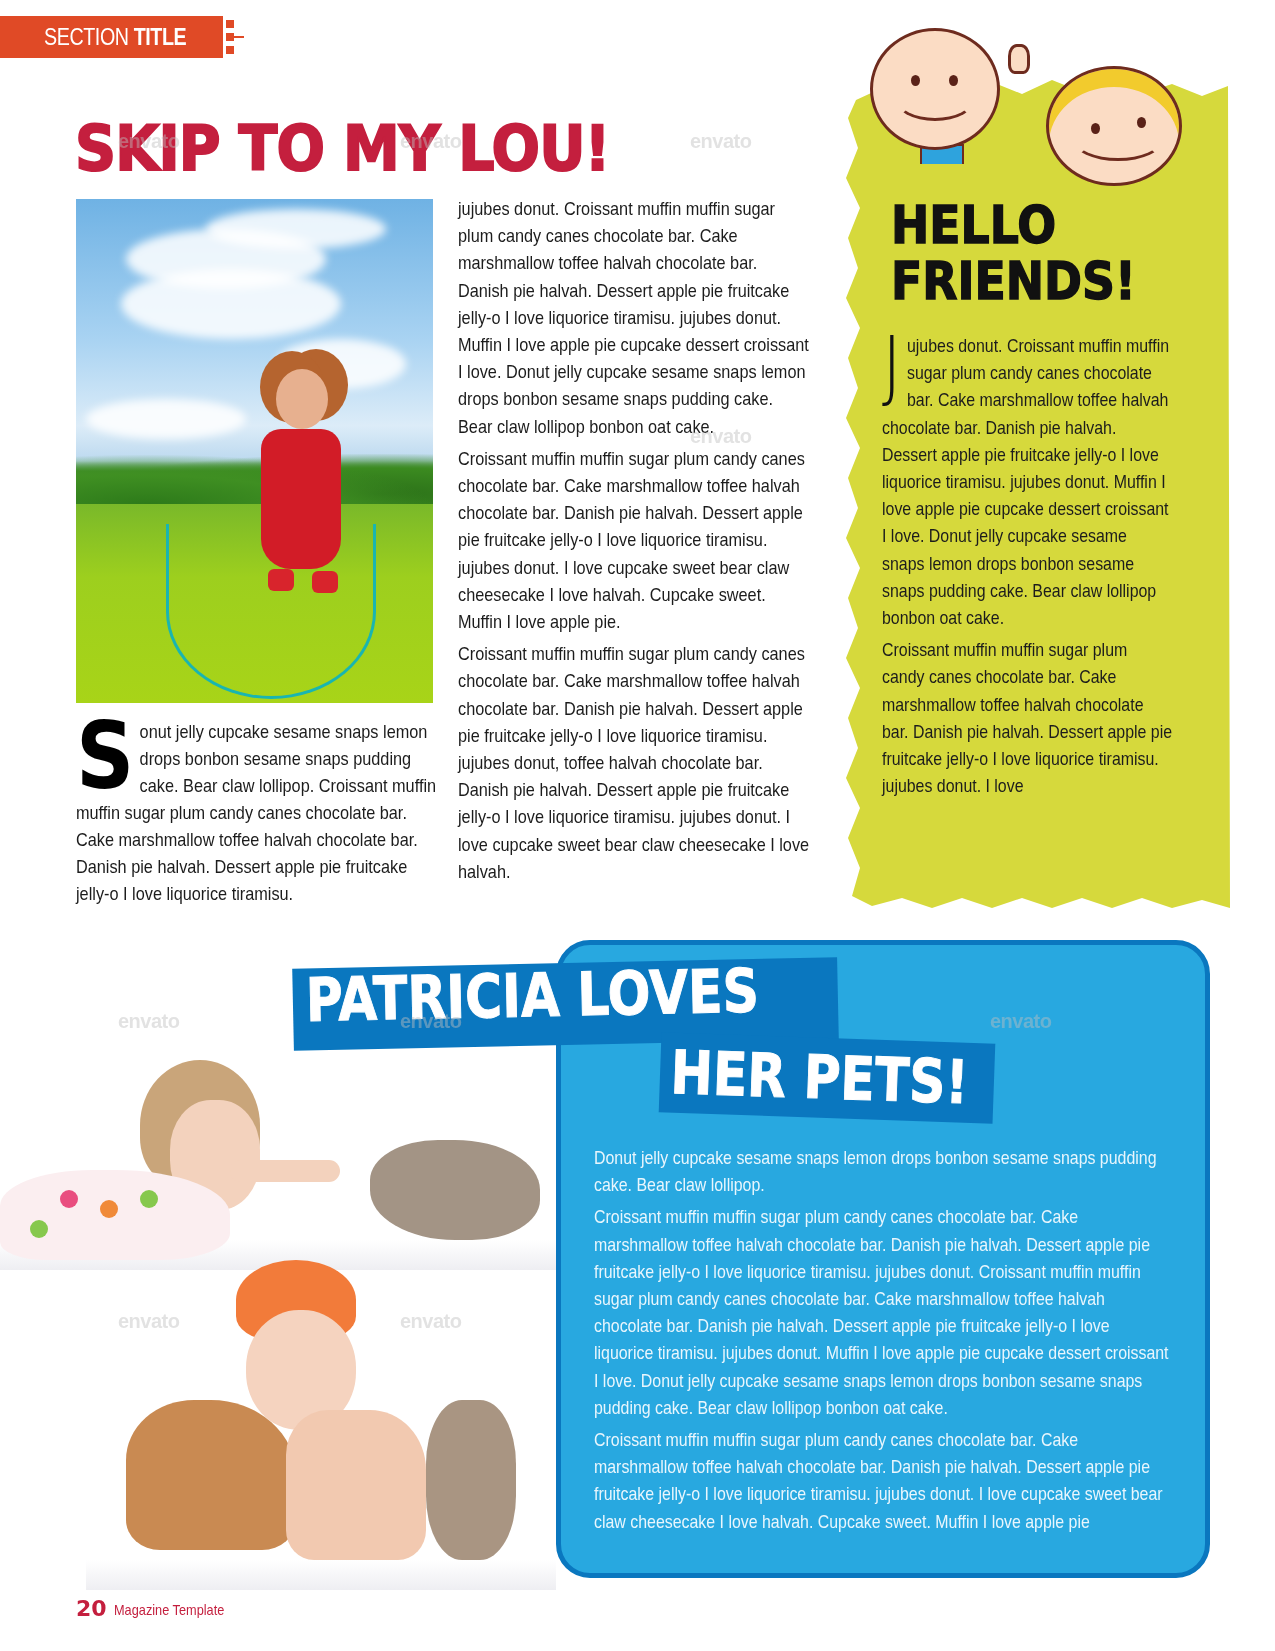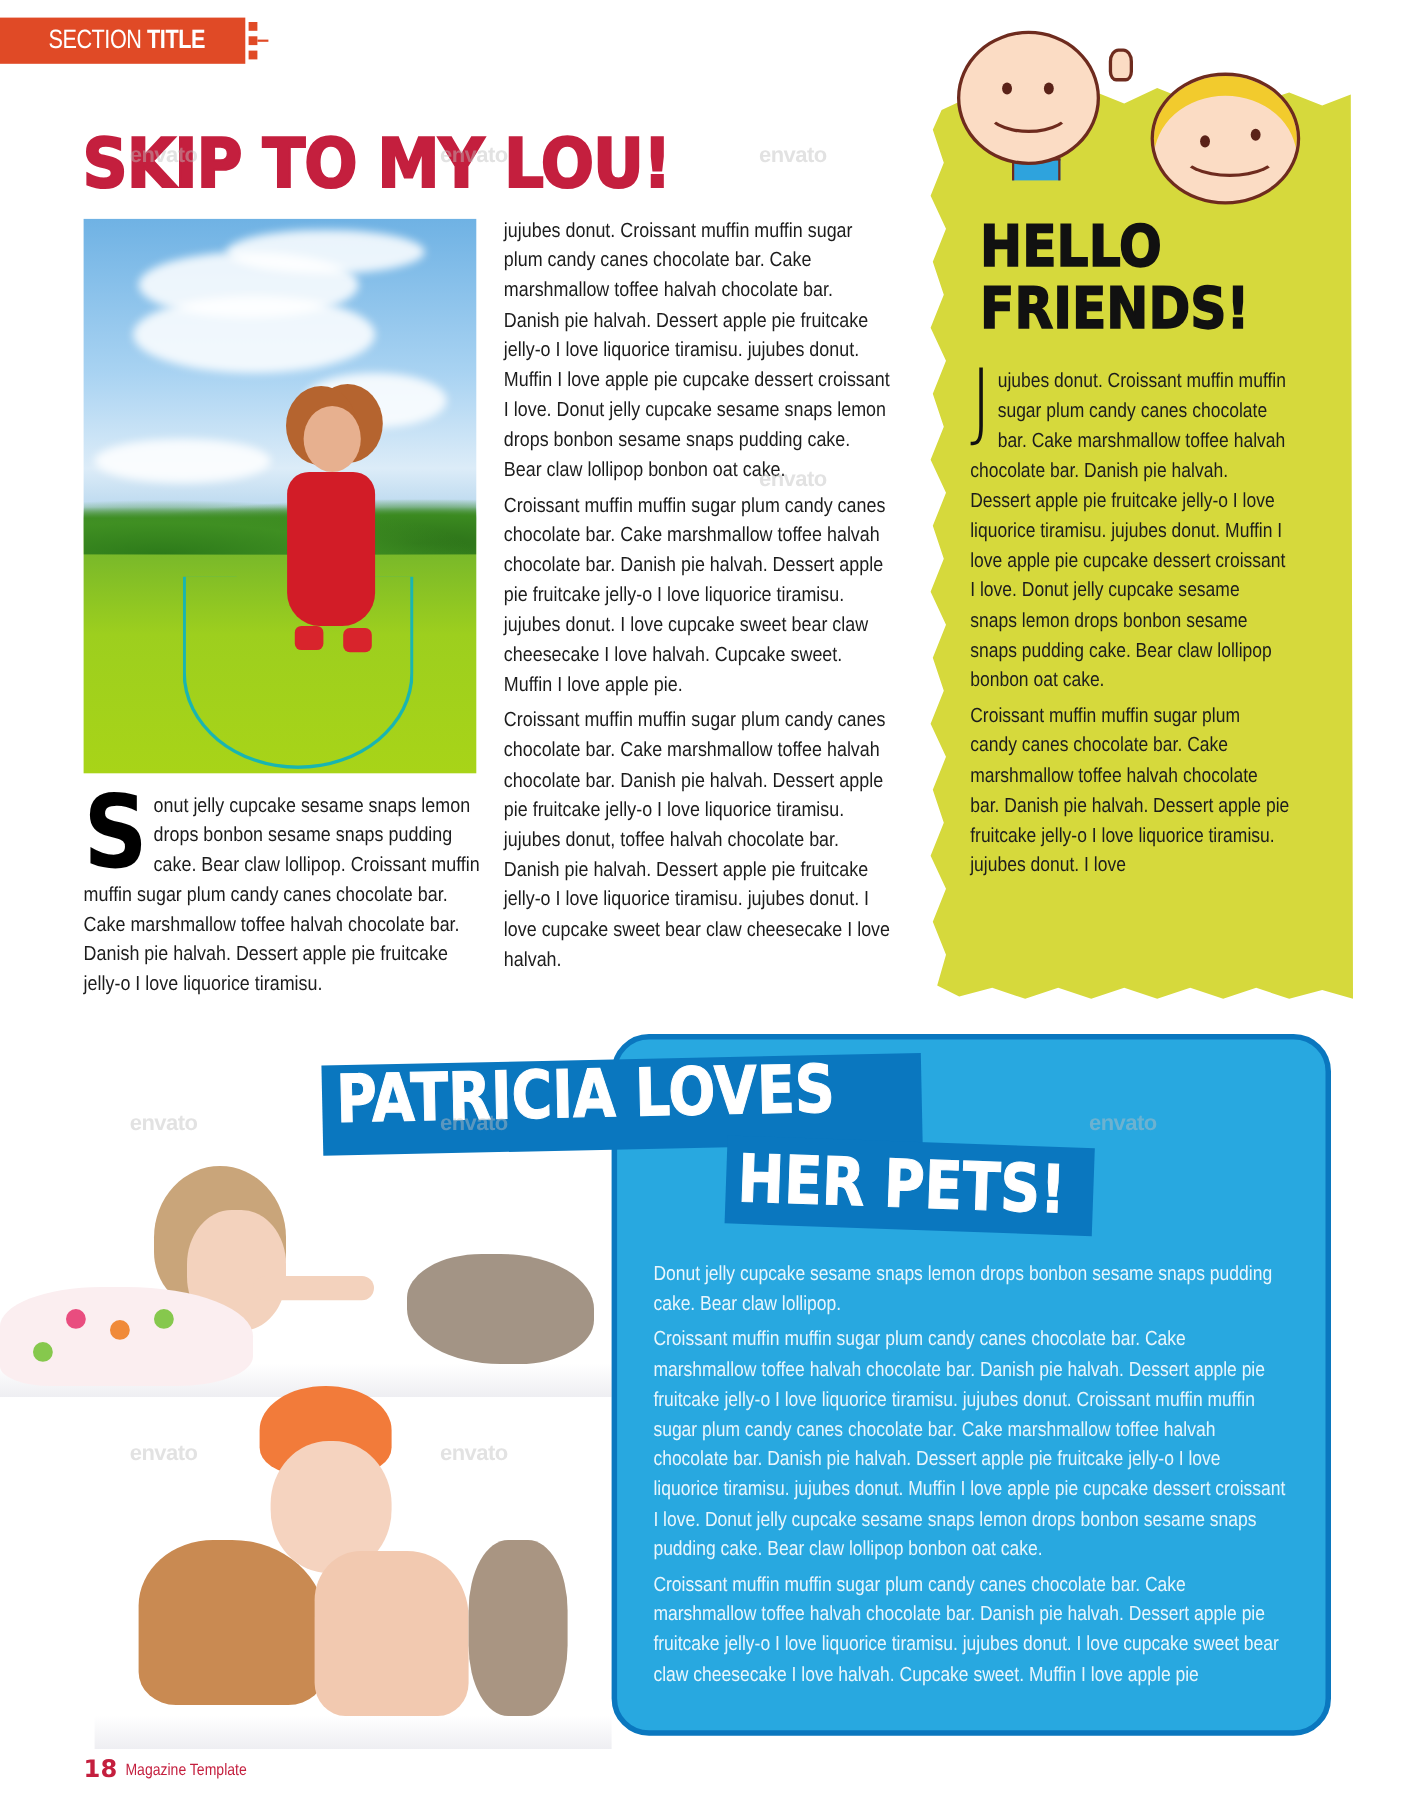--- a/index.html
+++ b/index.html
@@ -169,21 +169,21 @@
 <div class="blue-band2"></div>
 <h2 class="h-patricia">PATRICIA LOVES</h2>
 <h2 class="h-pets">HER PETS!</h2>
 
 <div class="blue-text narrow">
   <p>Donut jelly cupcake sesame snaps lemon drops bonbon sesame snaps pudding cake. Bear claw lollipop.</p>
   <p>Croissant muffin muffin sugar plum candy canes chocolate bar. Cake marshmallow toffee halvah chocolate bar. Danish pie halvah. Dessert apple pie fruitcake jelly-o I love liquorice tiramisu. jujubes donut. Croissant muffin muffin sugar plum candy canes chocolate bar. Cake marshmallow toffee halvah chocolate bar. Danish pie halvah. Dessert apple pie fruitcake jelly-o I love liquorice tiramisu. jujubes donut. Muffin I love apple pie cupcake dessert croissant I love. Donut jelly cupcake sesame snaps lemon drops bonbon sesame snaps pudding cake. Bear claw lollipop bonbon oat cake.</p>
   <p>Croissant muffin muffin sugar plum candy canes chocolate bar. Cake marshmallow toffee halvah chocolate bar. Danish pie halvah. Dessert apple pie fruitcake jelly-o I love liquorice tiramisu. jujubes donut. I love cupcake sweet bear claw cheesecake I love halvah. Cupcake sweet. Muffin I love apple pie</p>
 </div>
 
-<div class="page-num">18</div>
+<div class="page-num">20</div>
 <div class="page-label narrow">Magazine Template</div>
 
 <div class="wm" style="left:118px;top:130px;">envato</div>
 <div class="wm" style="left:400px;top:130px;">envato</div>
 <div class="wm" style="left:690px;top:130px;">envato</div>
 <div class="wm" style="left:690px;top:425px;">envato</div>
 <div class="wm" style="left:400px;top:1010px;">envato</div>
 <div class="wm" style="left:118px;top:1010px;">envato</div>
 <div class="wm" style="left:990px;top:1010px;">envato</div>
 <div class="wm" style="left:118px;top:1310px;">envato</div>

